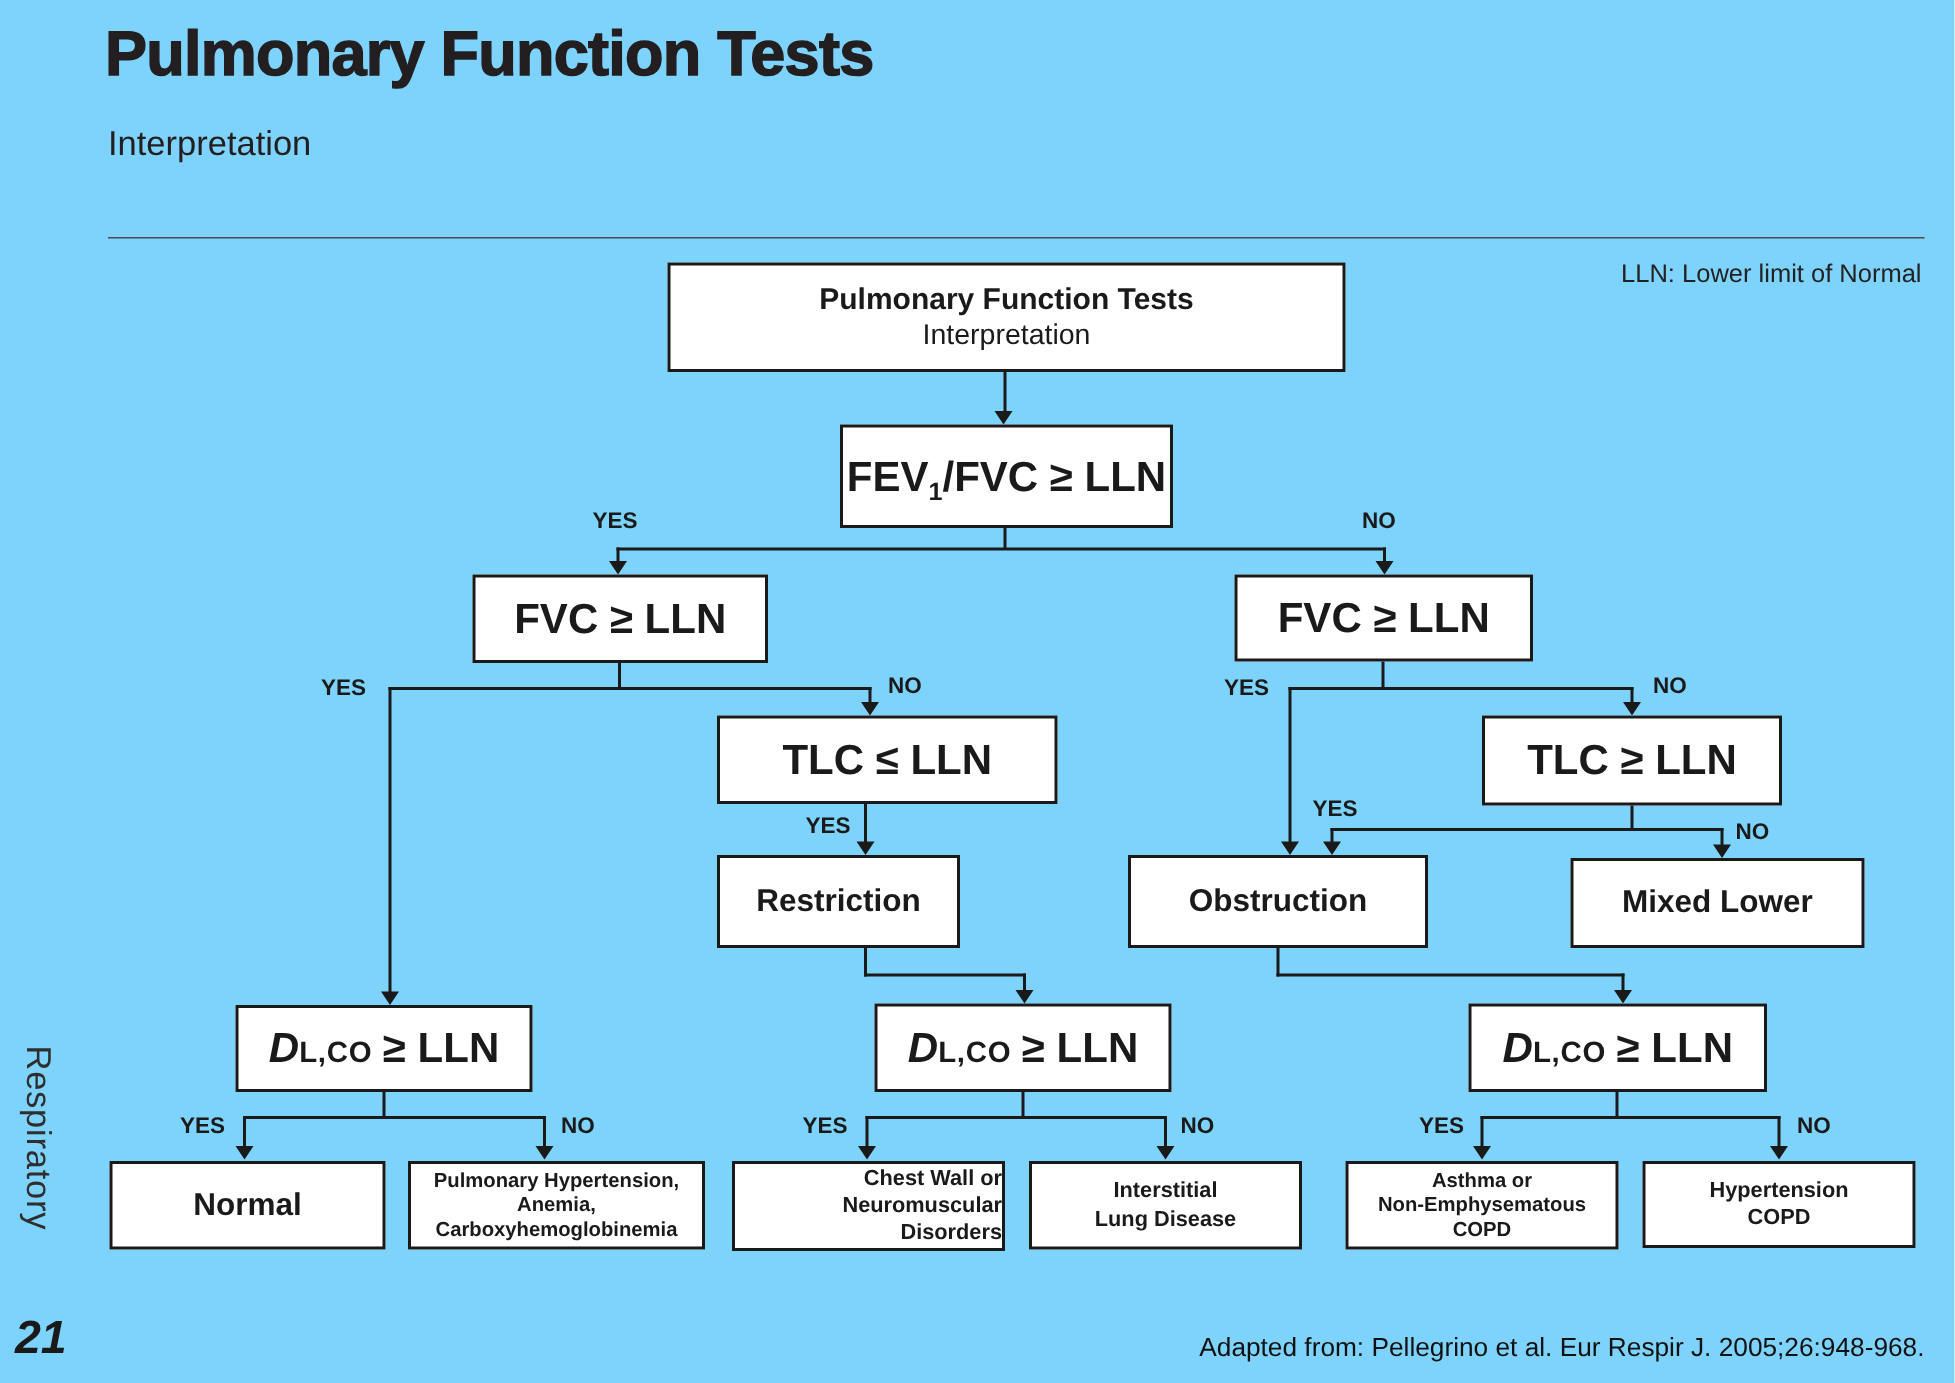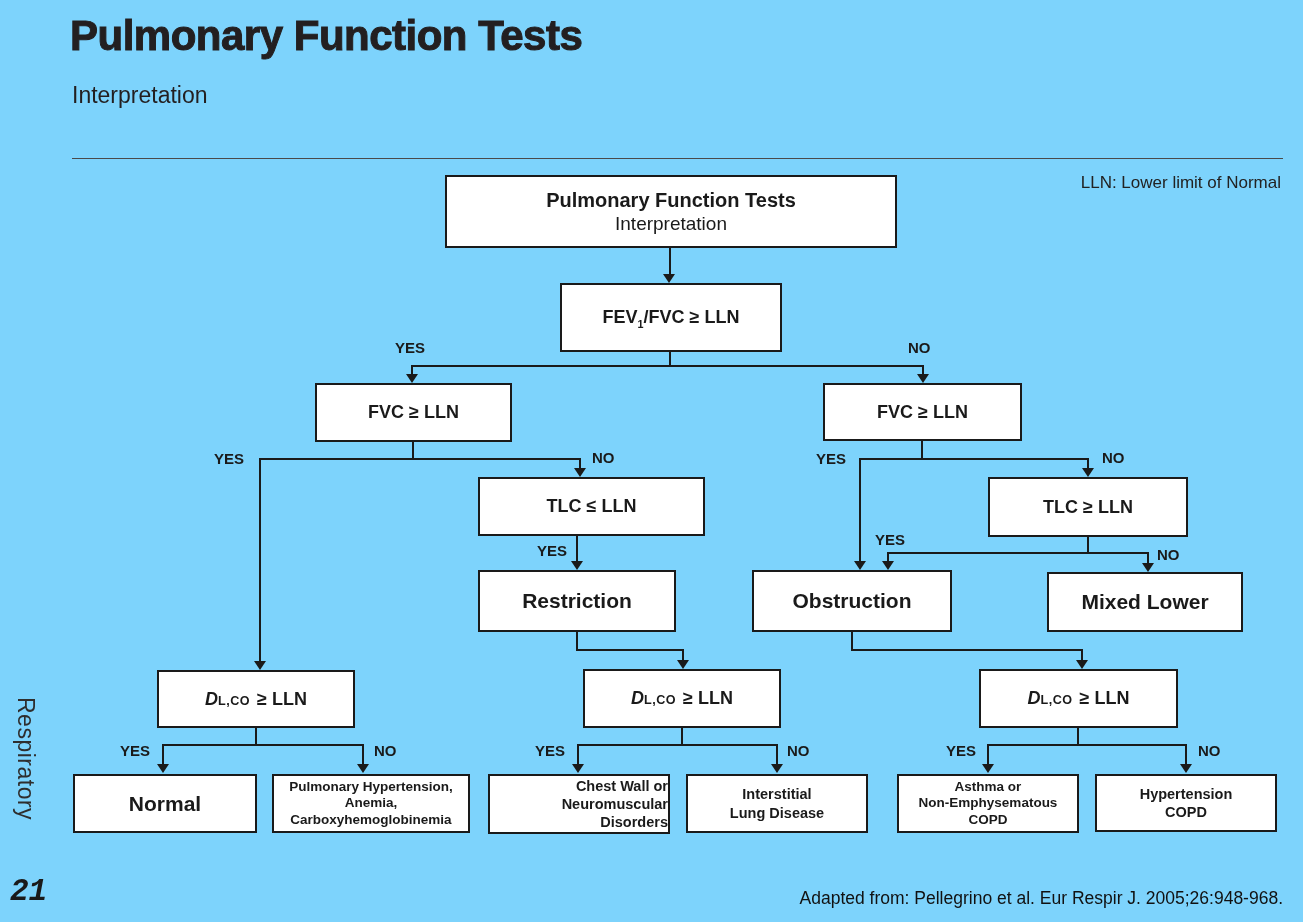--- a/index.html
+++ b/index.html
@@ -14,21 +14,21 @@
   }
   .page-subtitle{position:absolute;left:72px;top:82px;font-size:23px;color:#231f20;}
   .rule{position:absolute;left:72px;top:158px;width:1211px;height:1px;background:#4a4a4a;}
   .legend{position:absolute;right:22px;top:173px;font-size:17px;color:#222;}
   
   .node{
     position:absolute;box-sizing:border-box;border:2px solid #1a1a1a;background:#fff;
     display:flex;flex-direction:column;align-items:center;justify-content:center;
     text-align:center;color:#1a1a1a;
   }
-  .decision{font-size:18px;font-weight:bold;}
+  .decision{font-size:28px;font-weight:bold;}
   .result{font-size:21px;font-weight:bold;}
   .leaf{font-size:13.5px;font-weight:bold;line-height:1.22;}
   .leaf-lg{font-size:14.5px;font-weight:bold;line-height:1.25;}
   .root-title{font-size:20px;font-weight:bold;line-height:1.25;}
   .root-sub{font-size:19px;line-height:1.2;}
   sub.s1{font-size:60%;line-height:0;}
   .dlco-d{font-style:italic;}
   .dlco-sub{font-size:70%;letter-spacing:0.5px;}
   .gap-l{margin-left:7px;}
   
@@ -41,21 +41,21 @@
     border-top:9px solid #1a1a1a;
   }
   .lbl{position:absolute;font-size:15px;font-weight:bold;color:#1a1a1a;}
   
   .sidebar-label{
     position:absolute;left:12px;top:697px;height:170px;font-size:23px;color:#2e2e2e;
     writing-mode:vertical-rl;letter-spacing:0.5px;
   }
   .page-number{
     position:absolute;left:10px;top:874px;font-size:31px;font-weight:bold;font-style:italic;
-    font-family:Liberation Mono, monospace;color:#1a1a1a;
+    font-family:Liberation Sans, sans-serif;color:#1a1a1a;
   }
   .citation{position:absolute;right:20px;top:888px;font-size:17.5px;color:#111;}
 </style>
 </head>
 <body>
 
 <div class="page">
 
   <div class="page-title">Pulmonary Function Tests</div>
   <div class="page-subtitle">Interpretation</div>
@@ -76,21 +76,21 @@
   </div>
 
   <div class="node decision" style="left:823px;top:383px;width:199px;height:58px;">
     <div>FVC ≥ LLN</div>
   </div>
 
   <div class="node decision" style="left:478px;top:477px;width:227px;height:59px;">
     <div>TLC ≤ LLN</div>
   </div>
 
-  <div class="node result" style="left:478px;top:570px;width:198px;height:62px;">
+  <div class="node result" style="left:478px;top:570px;width:162px;height:62px;">
     <div>Restriction</div>
   </div>
 
   <div class="node decision" style="left:988px;top:477px;width:200px;height:60px;">
     <div>TLC ≥ LLN</div>
   </div>
 
   <div class="node result" style="left:752px;top:570px;width:200px;height:62px;">
     <div>Obstruction</div>
   </div>

